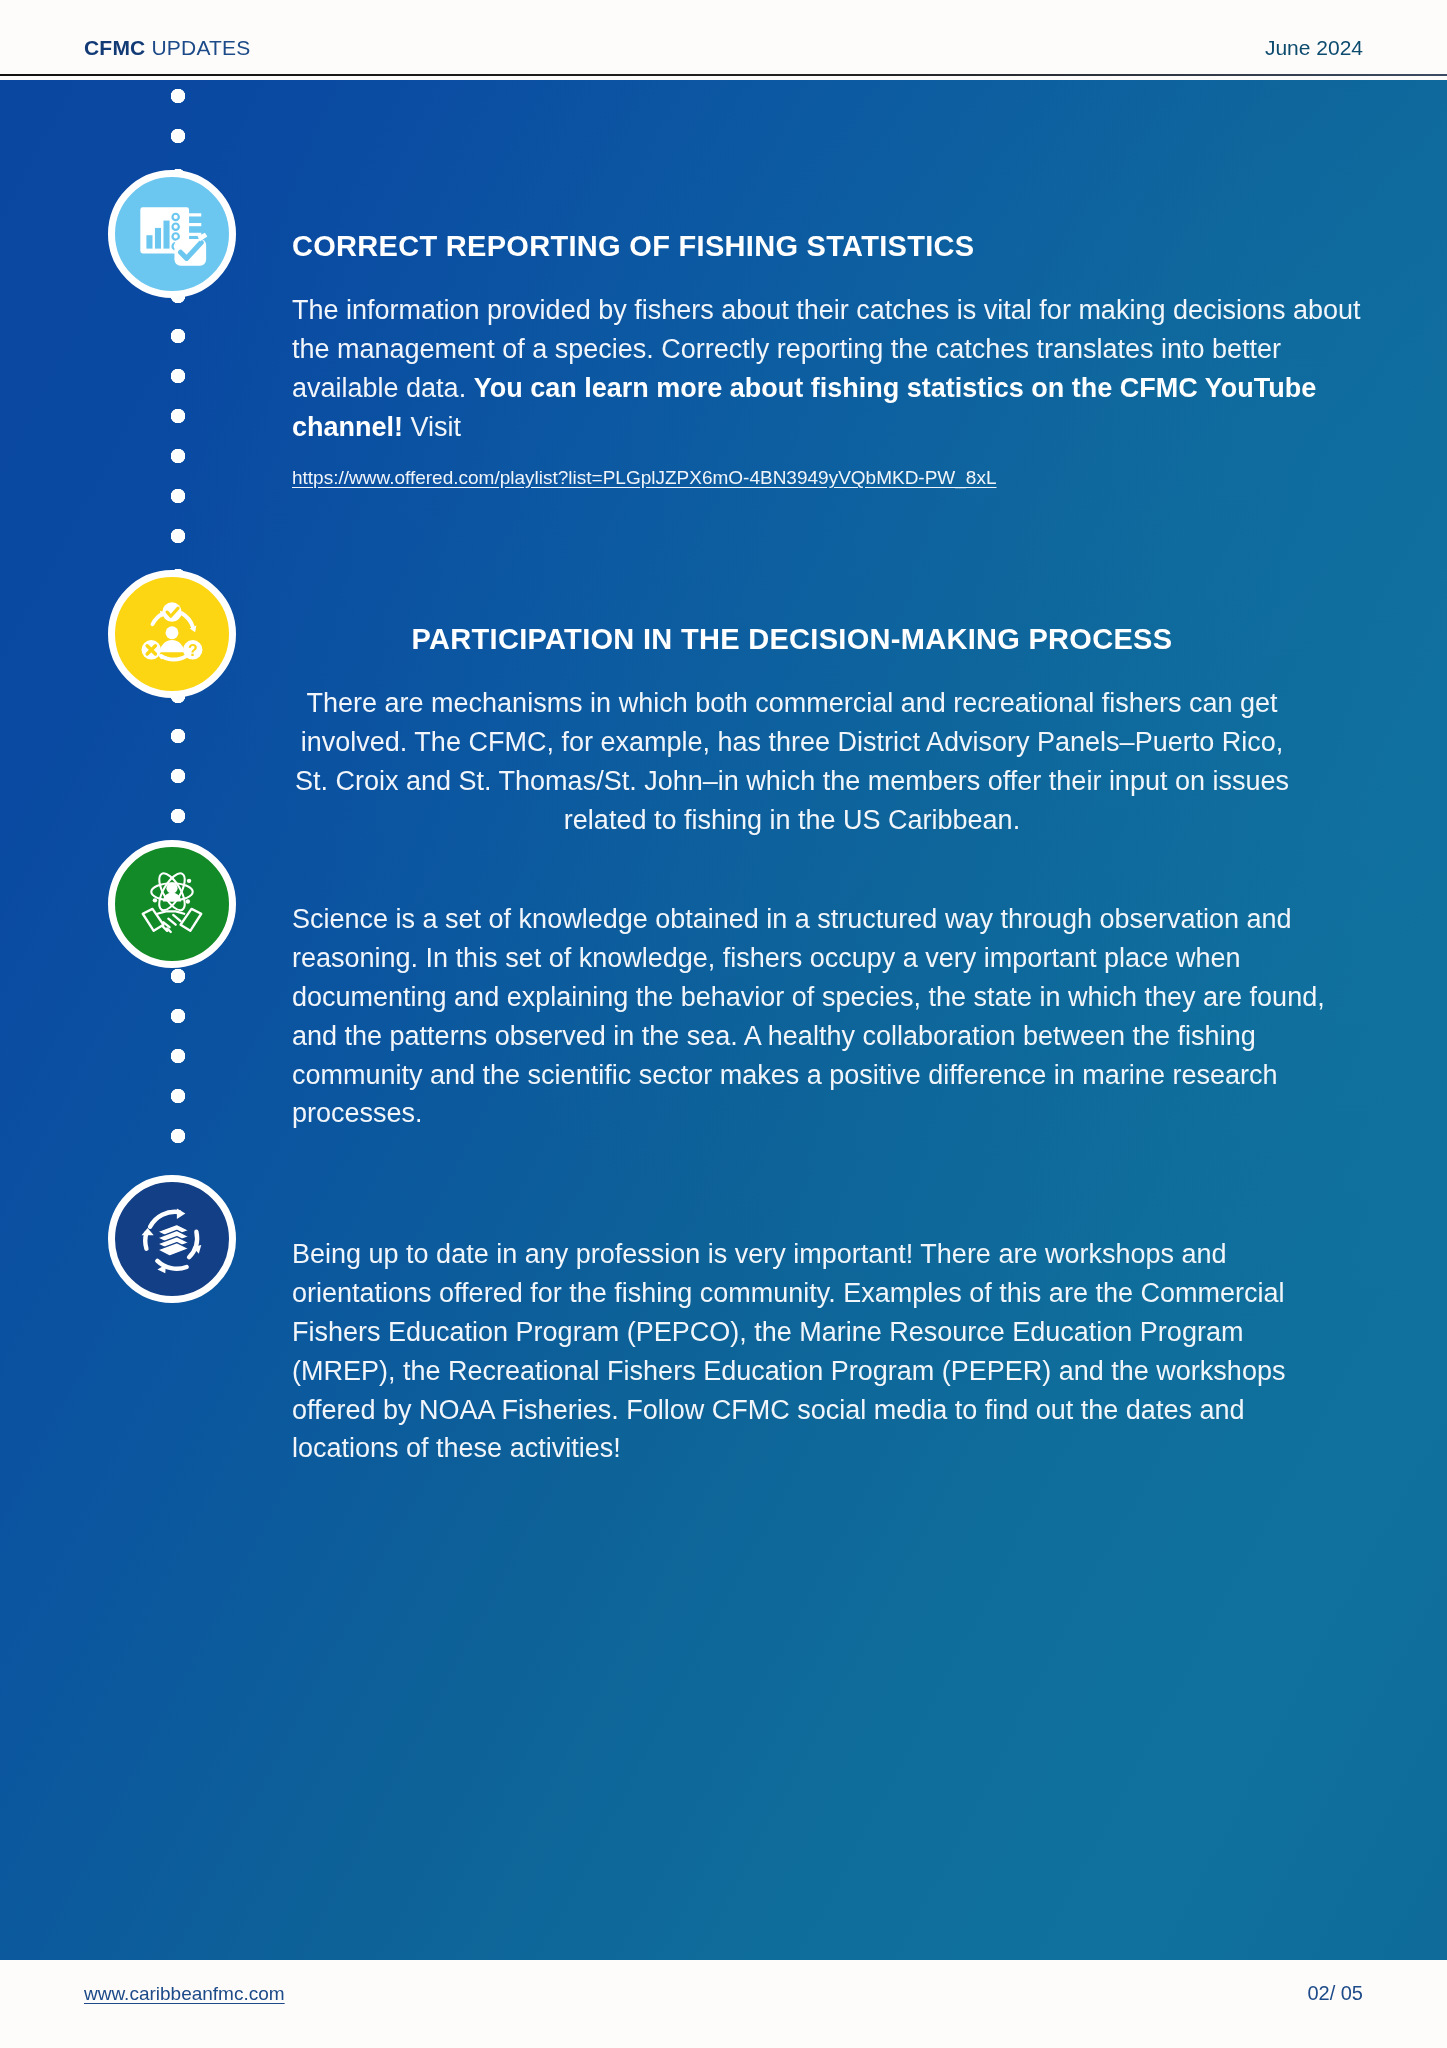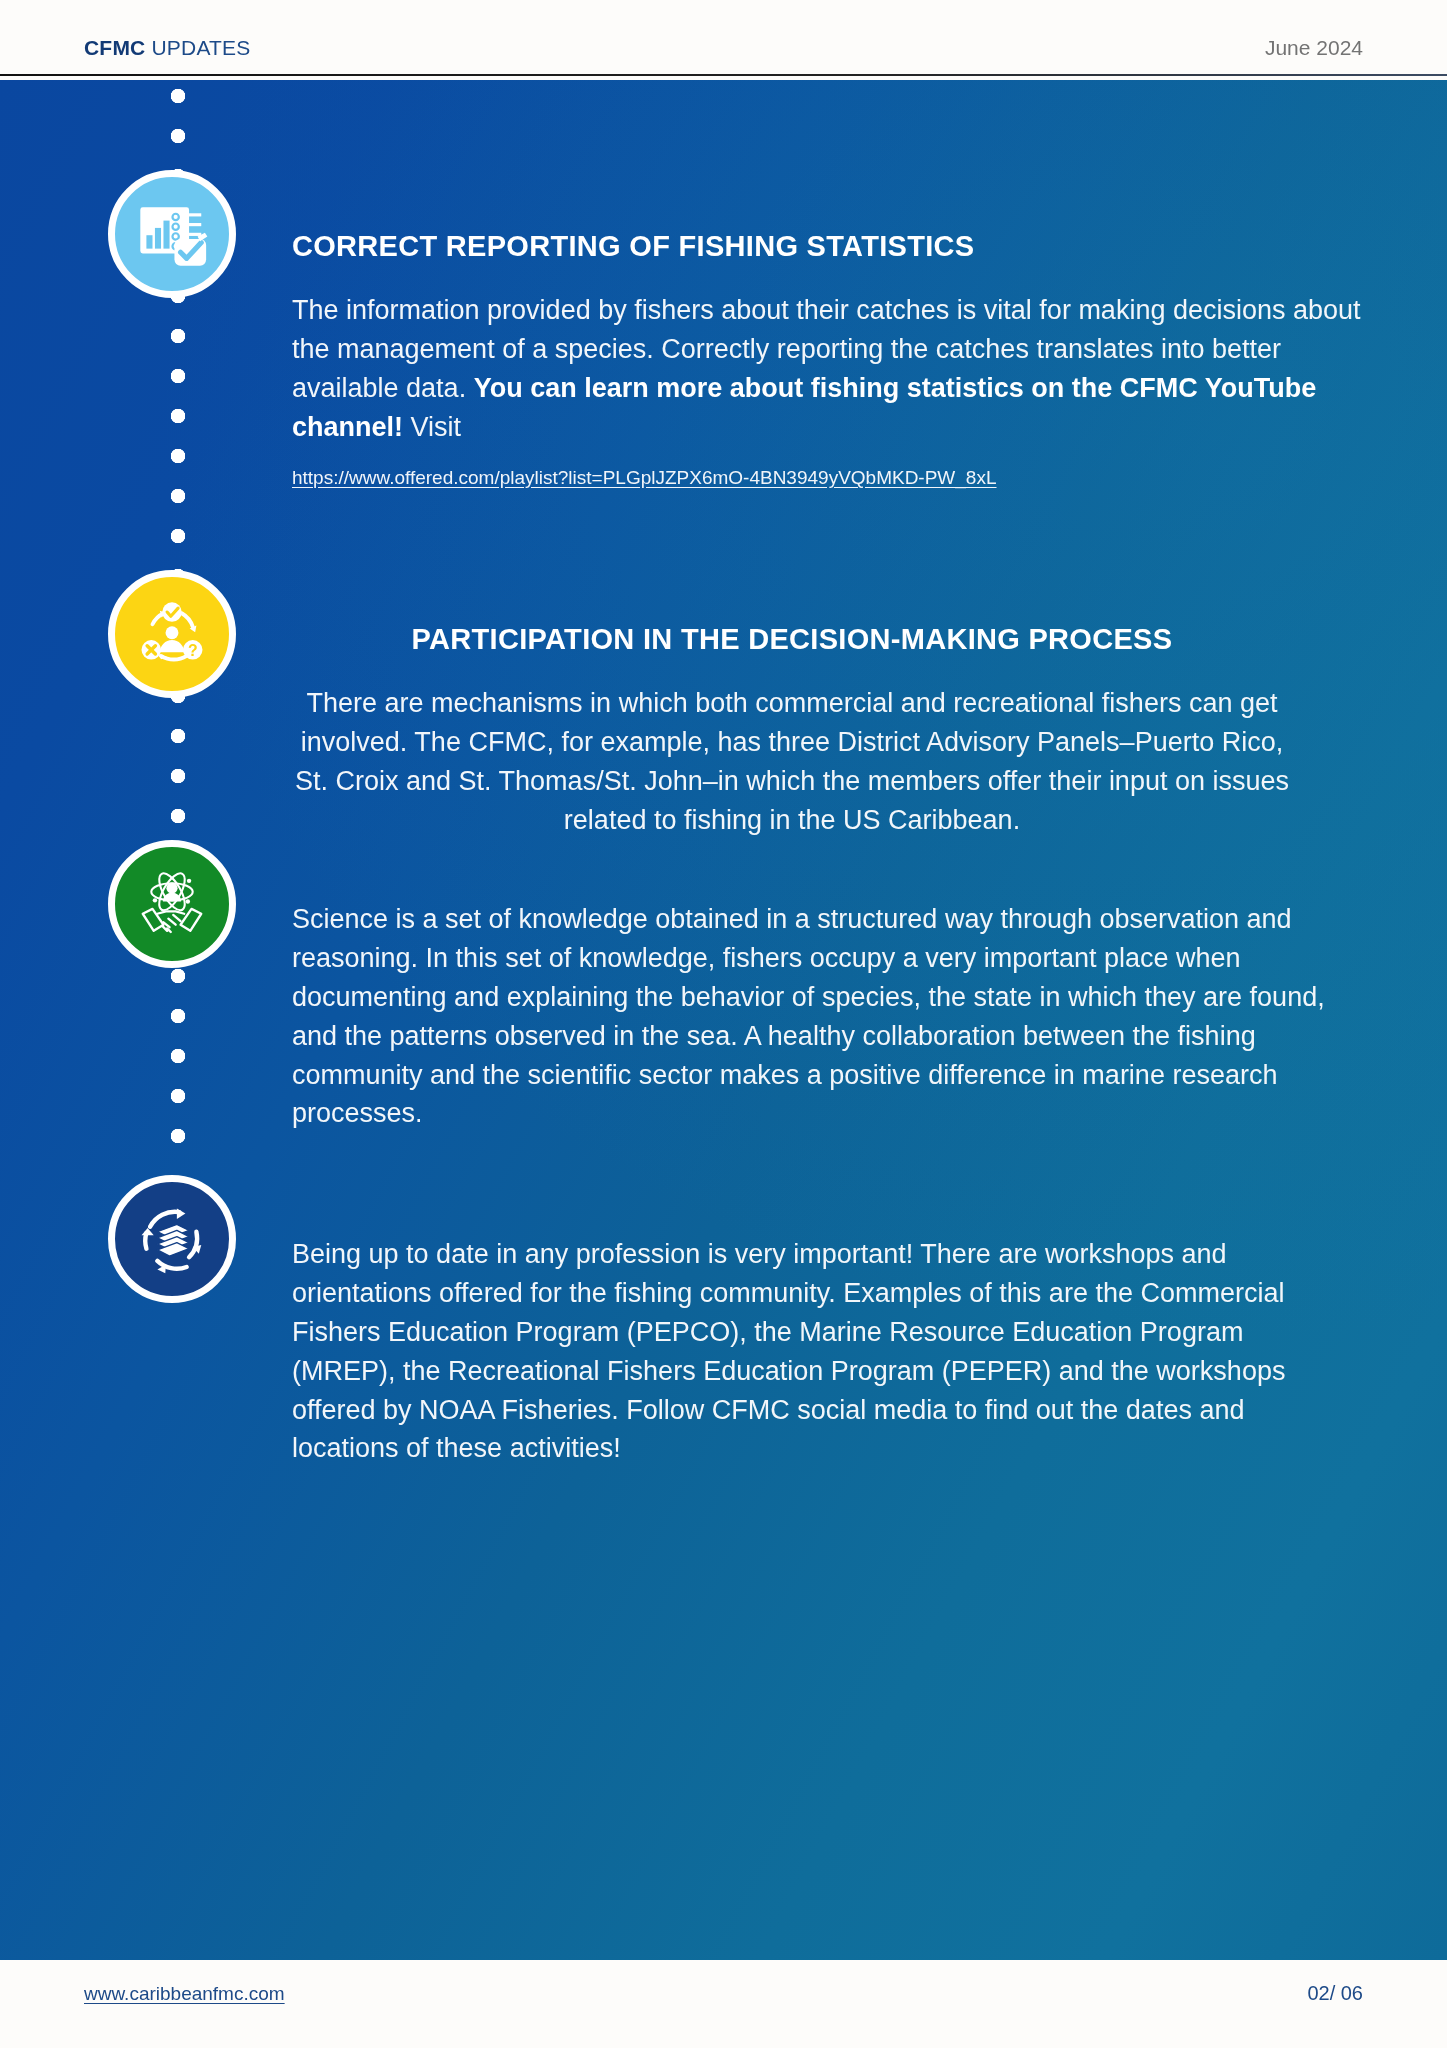--- a/index.html
+++ b/index.html
@@ -40,21 +40,21 @@
     font-size: 21px;
     letter-spacing: 0.2px;
     color: #1d3f7a;
     white-space: nowrap;
   }
   .brand-bold { font-weight: 700; color: #123a75; }
   .brand-light { font-weight: 400; color: #1d4a88; }
   .header-date {
     font-size: 21px;
     font-weight: 400;
-    color: #737373;
+    color: #0c4a6e;
     white-space: nowrap;
   }
   .header-rule {
     position: absolute;
     left: 0; right: 0;
     top: 74px;
     height: 2px;
     background: linear-gradient(to right, #111 0%, #222 60%, #3b4b63 100%);
   }
 
@@ -320,17 +320,17 @@
       <div class="body-col">
         <div class="sec-body">Being up to date in any profession is very important! There are workshops and orientations offered for the fishing community. Examples of this are the Commercial Fishers Education Program (PEPCO), the Marine Resource Education Program (MREP), the Recreational Fishers Education Program (PEPER) and the workshops offered by NOAA Fisheries. Follow CFMC social media to find out the dates and locations of these activities!</div>
       </div>
     </div>
 
   </div>
 
   <div class="footer">
     <div class="footer-inner">
       <a class="footer-link" href="#">www.caribbeanfmc.com</a>
-      <div class="footer-page">02/ 06</div>
+      <div class="footer-page">02/ 05</div>
     </div>
   </div>
 
 </div>
 
 </body></html>

